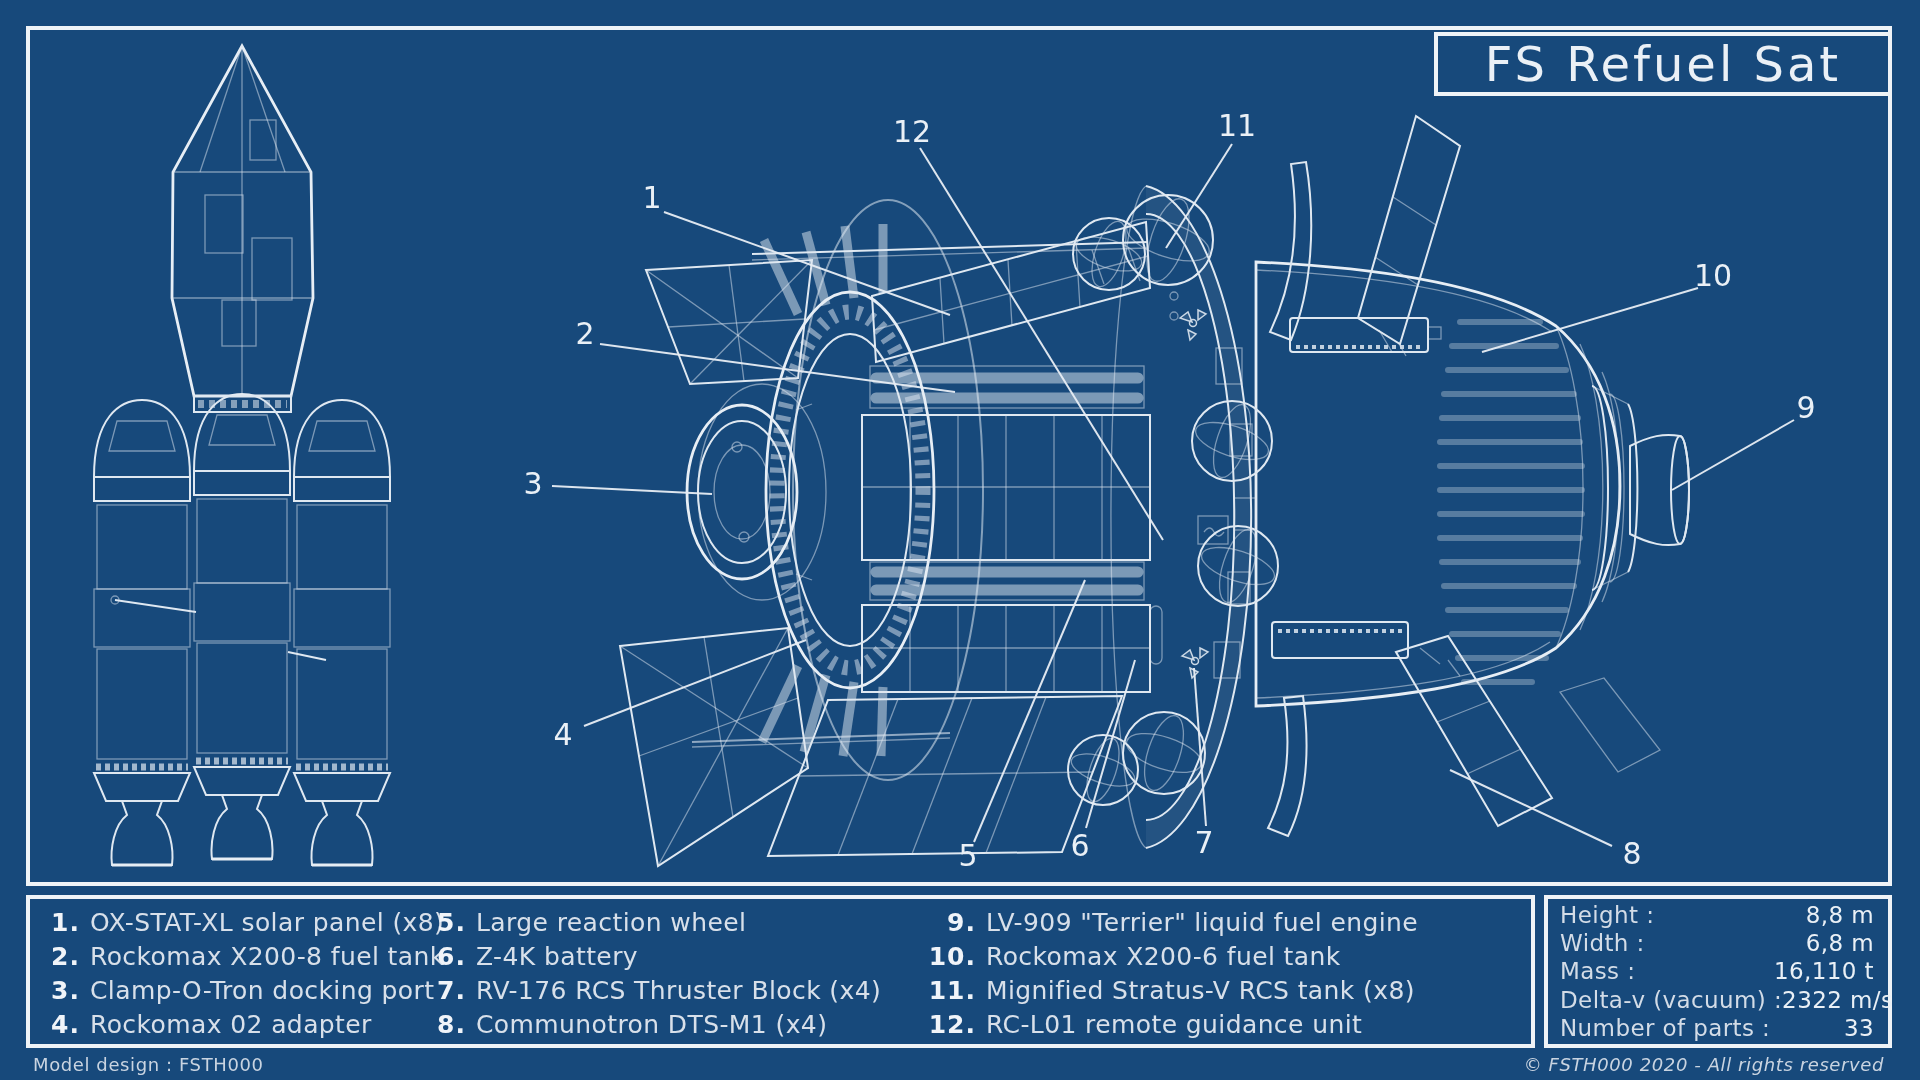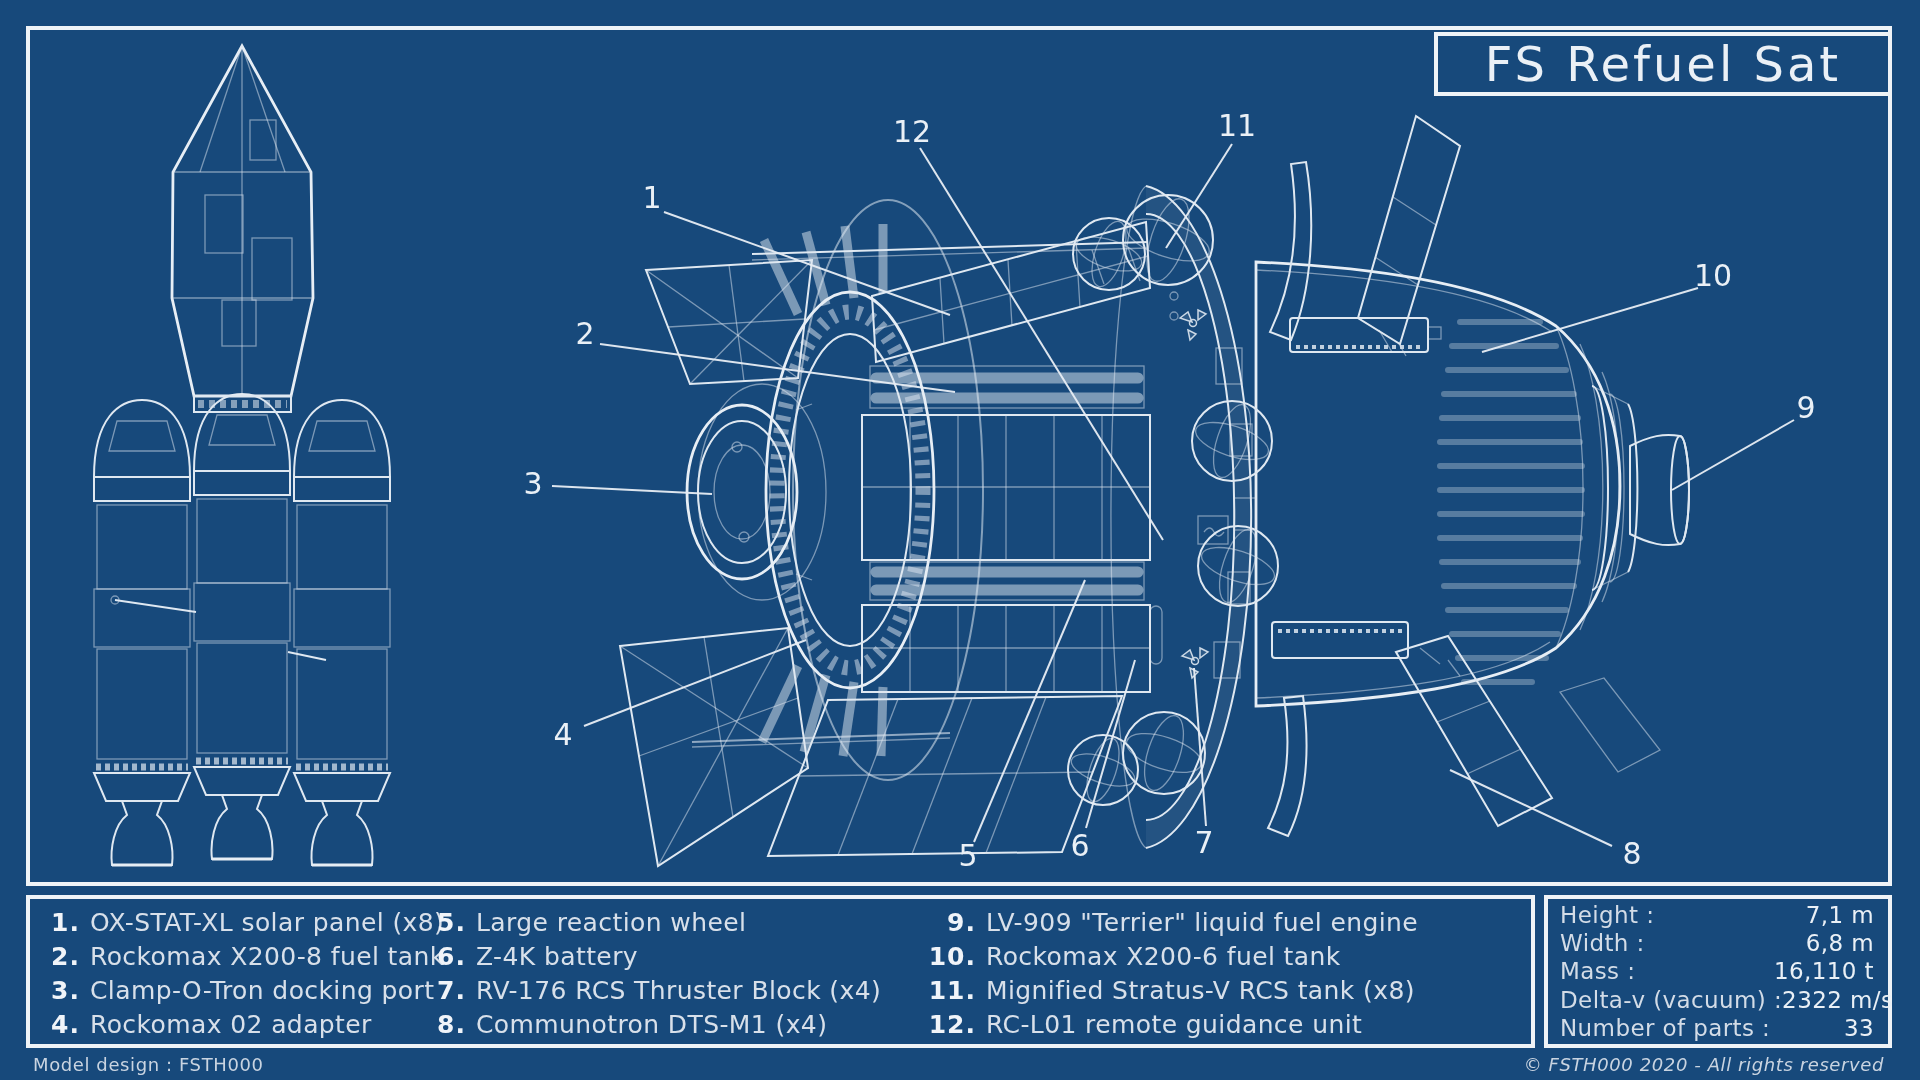--- a/index.html
+++ b/index.html
@@ -399,21 +399,21 @@
     <div class="row">
       <span class="lnum">12.</span>
       <span class="llab">RC-L01 remote guidance unit</span>
     </div>
   </div>
 
   <div class="box" id="stats-box"></div>
   <div id="stats-inner">
     <div class="srow">
       <span class="slab">Height :</span>
-      <span class="sval">7,1 m</span>
+      <span class="sval">8,8 m</span>
     </div>
     <div class="srow">
       <span class="slab">Width :</span>
       <span class="sval">6,8 m</span>
     </div>
     <div class="srow">
       <span class="slab">Mass :</span>
       <span class="sval">16,110 t</span>
     </div>
     <div class="srow">

